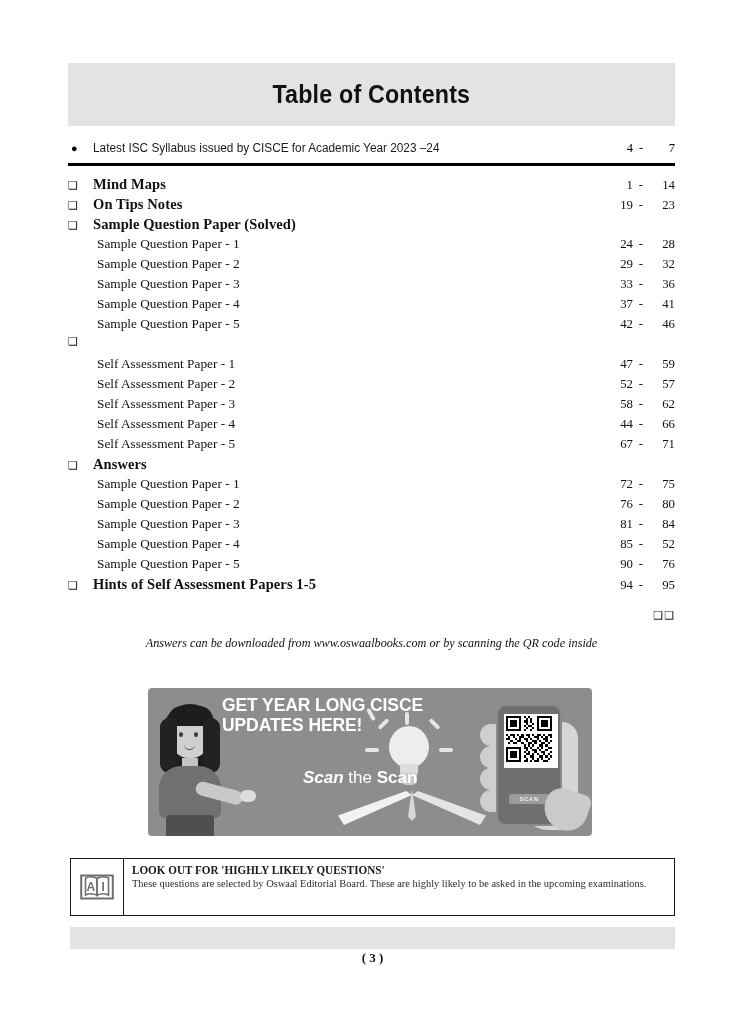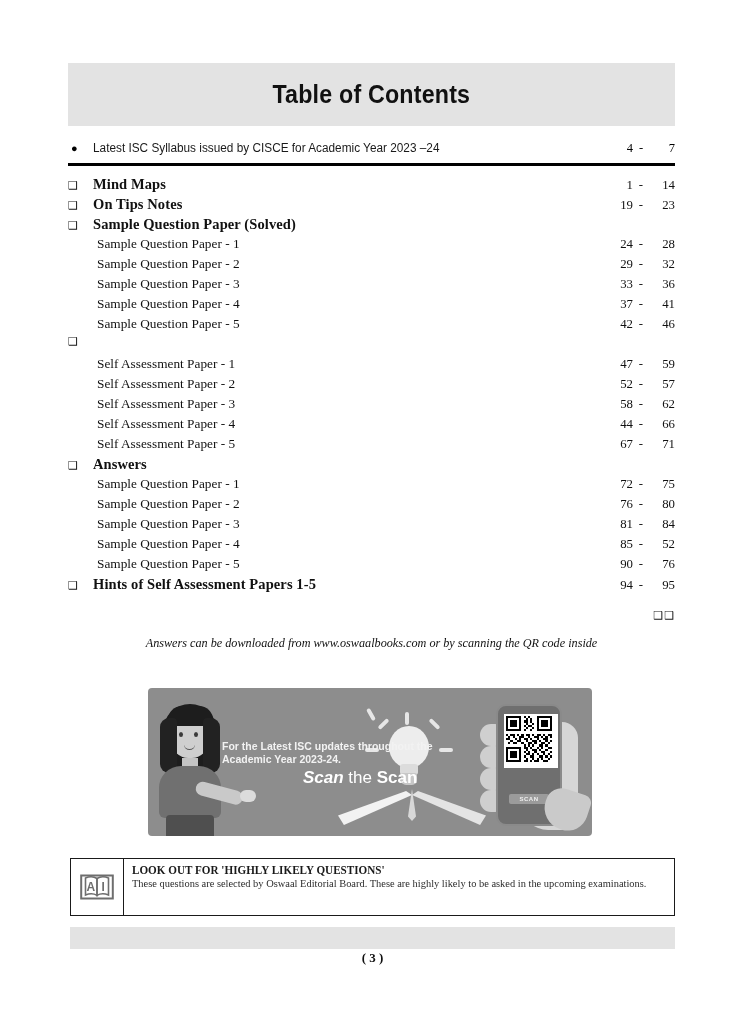--- a/index.html
+++ b/index.html
@@ -565,21 +565,24 @@
                 <rect x="13" y="20" width="2" height="1"></rect>
                   <rect x="17" y="20" width="2" height="1"></rect>
               </g>
             </svg>
           </div>
           <div class="scanbtn">SCAN</div>
         </div>
         <div class="h-thumb"></div>
       </div>
 
-      <div class="b-sub">For the Latest ISC updates throughout the Academic Year 2023-24.</div>
+      <div class="b-title">
+        <div>GET YEAR LONG CISCE</div>
+        <div>UPDATES HERE!</div>
+      </div>
       <div class="b-scan">
         <span class="it">Scan</span><span class="th"> the </span><span class="bd">Scan</span>
       </div>
     </div>
   </div>
 
   <div class="callout">
     <div class="callout-icon">
       <svg width="34" height="28" viewBox="0 0 34 28">
         <rect x="1.2" y="2.5" width="31.6" height="23" fill="none" stroke="#6e6e6e" stroke-width="2"></rect>

